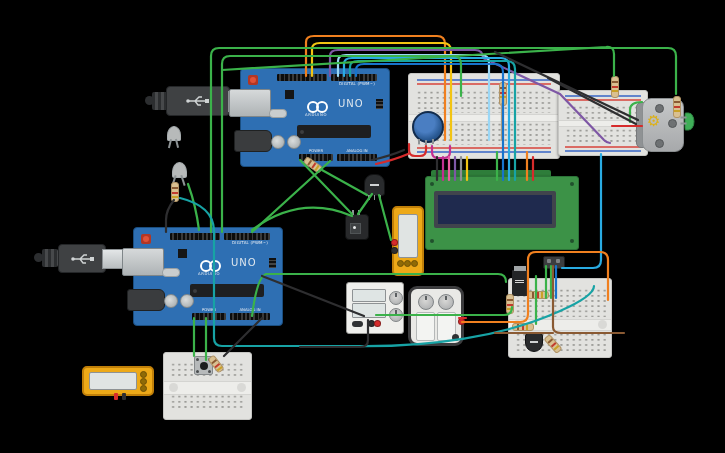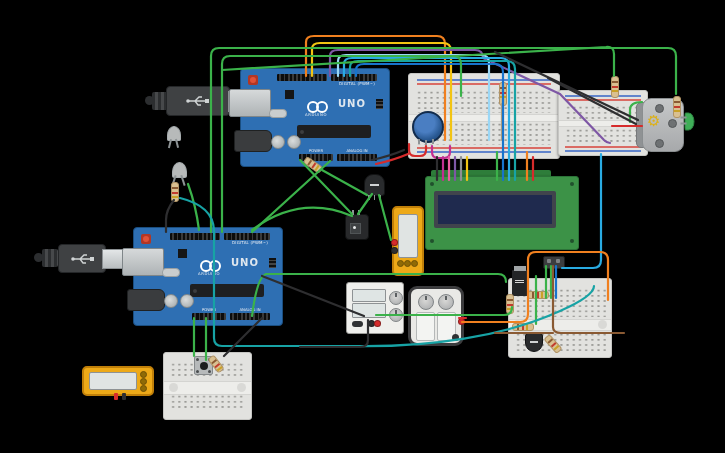--- a/index.html
+++ b/index.html
@@ -12,21 +12,21 @@
   .chan{position:absolute;background:#ededea;border-top:1px solid #d4d4d1;border-bottom:1px solid #d4d4d1;}
   .railR{position:absolute;height:2px;background:#d8564f;opacity:.85;}
   .railB{position:absolute;height:2px;background:#4a73c9;opacity:.85;}
   .recess{position:absolute;width:9px;height:9px;border-radius:50%;background:#d9d9d6;}
 
   
   .ard{position:absolute;background:#2e6fb3;border:1.5px solid #1a4e80;border-radius:4px;box-shadow:0 1px 4px rgba(0,0,0,.6);}
   .hdr{position:absolute;height:7px;background:repeating-linear-gradient(90deg,#0c0c0c 0 2.4px,#3a3a3a 2.4px 4.2px);border-radius:1px;}
   .ardlbl{position:absolute;color:#e9eef4;line-height:1;}
   .dig{top:13px;left:34px;width:100px;text-align:right;font-size:4px;letter-spacing:.2px;}
-  .uno{top:30px;left:97px;font-size:10px;font-weight:bold;letter-spacing:1px;color:#dfe7ee;}
+  .uno{top:30px;left:97px;font-size:10px;font-weight:normal;letter-spacing:1px;color:#dfe7ee;}
   .brand{top:44px;left:64px;font-size:3.8px;letter-spacing:.6px;}
   .pow{top:79.5px;left:58px;width:34px;font-size:3.8px;text-align:center;}
   .ana{top:79.5px;left:96px;width:40px;font-size:3.8px;text-align:center;}
   .logo{position:absolute;top:29px;left:66px;}
   .logo i{display:inline-block;width:8px;height:8px;border:2px solid #fff;border-radius:50%;}
   .logo i+i{margin-left:-3px;}
   .rst{position:absolute;left:7px;top:6px;width:10px;height:10px;background:#b33623;border-radius:2px;}
   .rst:after{content:"";position:absolute;inset:2px;background:#e05238;border-radius:50%;}
   .usb{position:absolute;left:-12px;top:20px;width:40px;height:26px;background:linear-gradient(#d6d9da,#aeb3b5);border:1px solid #7f8689;border-radius:2px;}
   .jack{position:absolute;left:-7px;top:61px;width:36px;height:20px;background:#3a3c3e;border:1px solid #1f2122;border-radius:3px 6px 6px 3px;}

